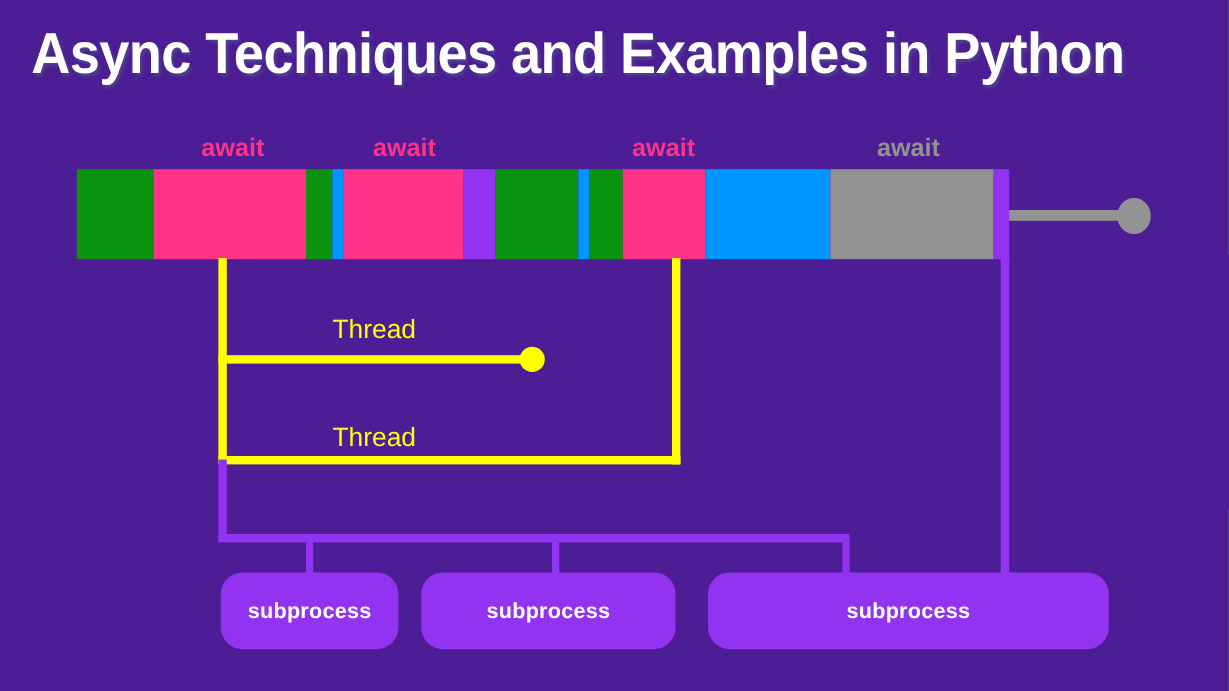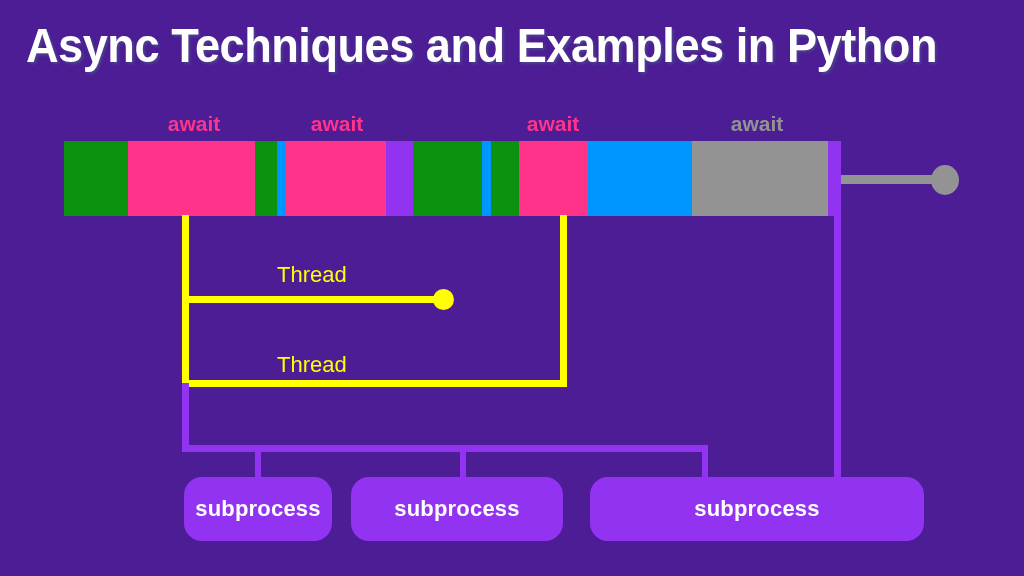--- a/index.html
+++ b/index.html
@@ -114,21 +114,21 @@
   #purple-drop-1    { left: 255px; top: 450px; width: 6px;  height: 30px; }
   #purple-drop-2    { left: 460px; top: 450px; width: 6px;  height: 30px; }
   #purple-drop-3    { left: 702px; top: 450px; width: 6px;  height: 30px; }
   #purple-v-right   { left: 834px; top: 215px; width: 7px;  height: 268px; }
 
   .subprocess-box {
     position: absolute;
     background: #9333f2;
     border-radius: 18px;
     color: #ffffff;
-    font-size: 22px;
+    font-size: 18px;
     font-weight: bold;
     display: flex;
     align-items: center;
     justify-content: center;
     letter-spacing: 0.2px;
   }
   #subprocess-1 { left: 184px; top: 477px; width: 148px; height: 64px; }
   #subprocess-2 { left: 351px; top: 477px; width: 212px; height: 64px; }
   #subprocess-3 { left: 590px; top: 477px; width: 334px; height: 64px; }
 </style>

